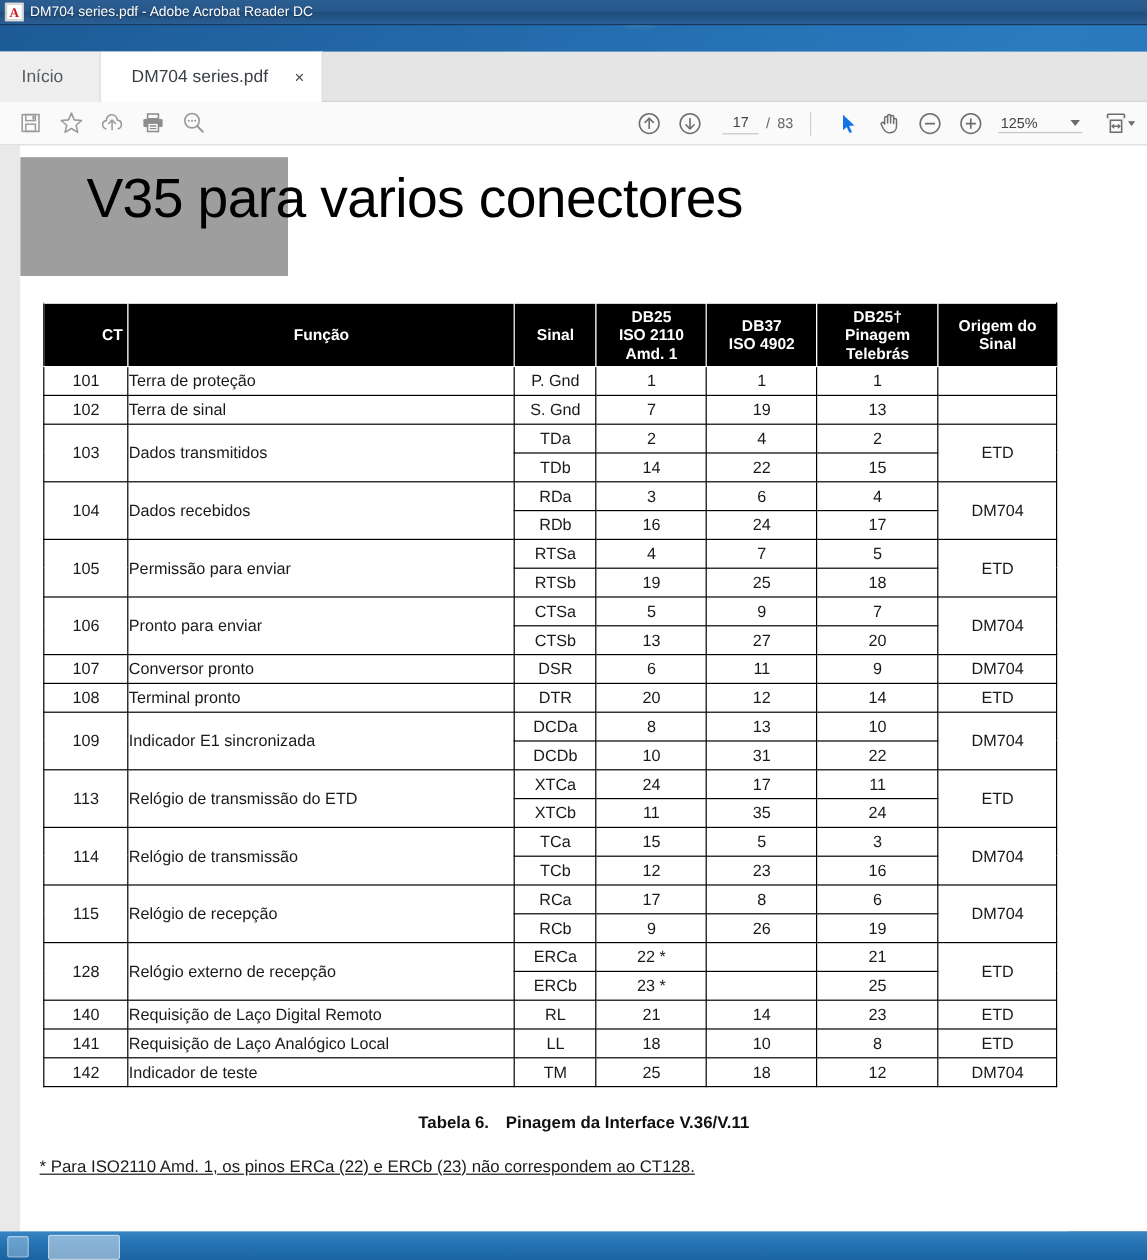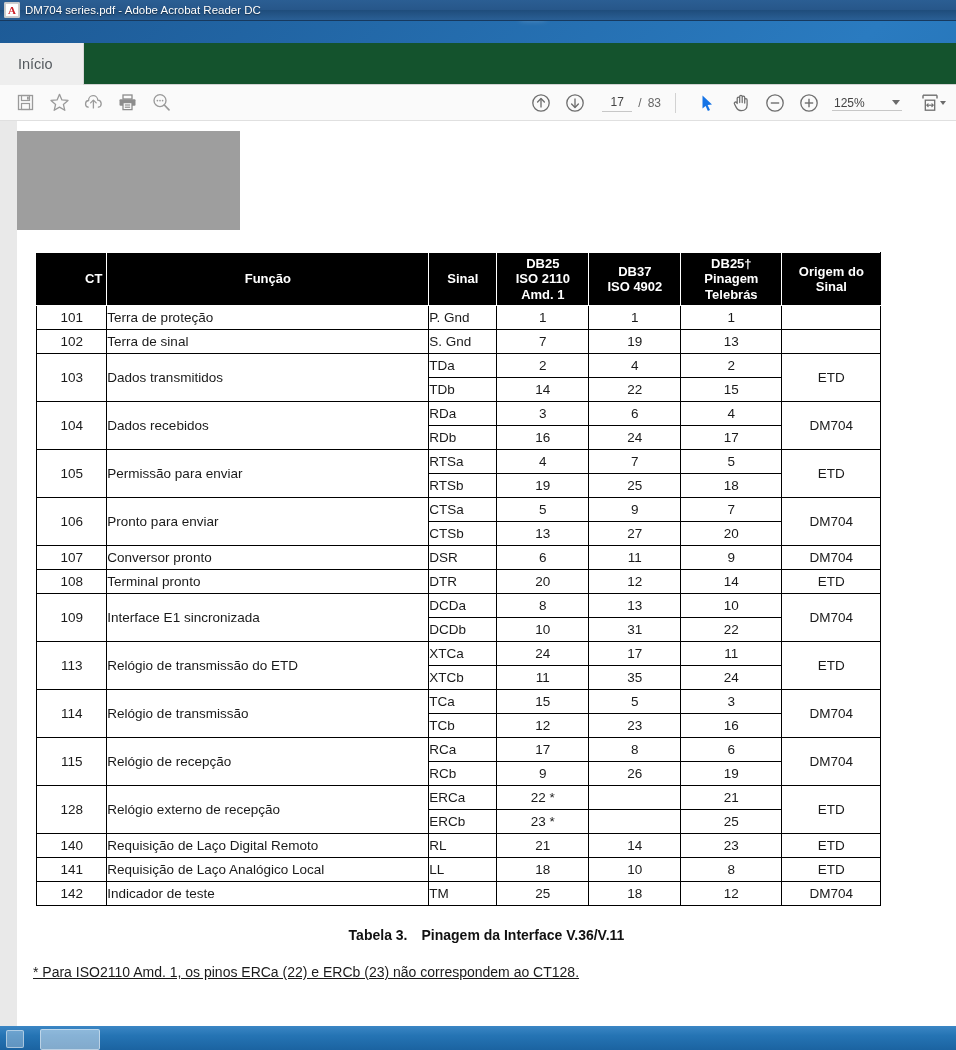--- a/index.html
+++ b/index.html
@@ -73,21 +73,21 @@
     font-size: 12px;
     color: #3b3b3b;
     padding: 2px 8px 3px 8px;
     white-space: nowrap;
     cursor: default;
   }
 
   
   .tabstrip {
     position:absolute; left:0; top:43px; width:956px; height:42px;
-    background:#14532d;
+    background:#e5e5e5;
     border-bottom:1px solid #d2d2d2;
     display:flex; align-items:flex-start;
     box-sizing:border-box;
     z-index:4;
   }
   .tab-static {
     height: 42px;
     display:flex; align-items:center;
     padding: 0 26px;
     font-size:14.5px;
@@ -228,21 +228,21 @@
   .hdr-sub { }
 
   table.pin tbody td {
     font-size:13.5px;
     color:#1a1a1a;
     height: 24px;
     line-height: 1;
   }
   td.ct   { width:42px;  text-align:center; }
   td.fn   { width:322px; text-align:left; padding-left:6px; }
-  td.sig  { width:68px;  text-align:left; padding-left:5px; }
+  td.sig  { width:68px;  text-align:center; padding-left:5px; }
   td.n1   { width:92px;  text-align:center; }
   td.n2   { width:92px;  text-align:center; }
   td.n3   { width:101px; text-align:center; }
   td.org  { width:99px;  text-align:center; }
 
   .cap {
     position:absolute; left:0; top:806px; width:939px;
     text-align:center;
     font-size:14px; font-weight:bold; color:#111;
     font-family:"Liberation Sans", sans-serif;
@@ -299,20 +299,24 @@
           <text x="7" y="11" text-anchor="middle" font-family="Liberation Serif, serif" font-size="11" font-weight="bold" fill="#cc2027">A</text>
         </svg>
       </span>
       <span class="title-text">DM704 series.pdf - Adobe Acrobat Reader DC</span>
     </div>
   </div>
 
 
   <div class="tabstrip">
     <div class="tab-static first">Início</div>
+    <div class="tab-doc">
+      <span>DM704 series.pdf</span>
+      <span class="tab-close">×</span>
+    </div>
   </div>
 
   <div class="toolbar">
 
     <div class="tb-group" style="margin-left:8px;">
       <div class="tb-btn">
         <svg class="tb-icon" width="19" height="19" viewBox="0 0 19 19">
           <rect x="2.5" y="2.5" width="14" height="14" fill="none" stroke="#9a9a9a" stroke-width="1.3"></rect>
           <rect x="5.5" y="2.5" width="8" height="5" fill="none" stroke="#9a9a9a" stroke-width="1.2"></rect>
           <rect x="5.5" y="10.5" width="8" height="6" fill="none" stroke="#9a9a9a" stroke-width="1.2"></rect>
@@ -420,20 +424,21 @@
       <span class="caret sm" style="margin-left:-4px;margin-right:10px;"></span>
     </div>
   </div>
 
   <div class="docview">
     <div class="page-margin-left"></div>
 
     <div class="page">
 
       <div class="sel-block"></div>
+      <div class="doc-heading">V35 para varios conectores</div>
 
       <div class="tbl-wrap">
         <table class="pin">
           <thead>
             <tr>
               <th class="outerL" style="width:42px;padding-left:48px;">CT</th>
               <th style="width:322px;">Função</th>
               <th style="width:68px;">Sinal</th>
               <th style="width:92px;">
                 <span class="hdr-stack">
@@ -555,21 +560,21 @@
                 <td class="ct" rowspan="1">108</td>
                 <td class="fn" rowspan="1">Terminal pronto</td>
                 <td class="sig">DTR</td>
                 <td class="n1">20</td>
                 <td class="n2">12</td>
                 <td class="n3">14</td>
                 <td class="org" rowspan="1">ETD</td>
               </tr>
               <tr>
                 <td class="ct" rowspan="2">109</td>
-                <td class="fn" rowspan="2">Interface E1 sincronizada</td>
+                <td class="fn" rowspan="2">Indicador E1 sincronizada</td>
                 <td class="sig">DCDa</td>
                 <td class="n1">8</td>
                 <td class="n2">13</td>
                 <td class="n3">10</td>
                 <td class="org" rowspan="2">DM704</td>
               </tr>
               <tr>
                 <td class="sig">DCDb</td>
                 <td class="n1">10</td>
                 <td class="n2">31</td>
@@ -660,21 +665,21 @@
                 <td class="n1">25</td>
                 <td class="n2">18</td>
                 <td class="n3">12</td>
                 <td class="org" rowspan="1">DM704</td>
               </tr>
             </tbody>
         </table>
       </div>
 
       <div class="cap">
-        <span>Tabela 3.</span><span class="gap"></span><span>Pinagem da Interface V.36/V.11</span>
+        <span>Tabela 6.</span><span class="gap"></span><span>Pinagem da Interface V.36/V.11</span>
       </div>
 
       <div class="note n1pos">* Para ISO2110 Amd. 1, os pinos ERCa (22) e ERCb (23) não correspondem ao CT128.</div>
     </div>
   </div>
 
   <div class="white-mask"></div>
   <div class="blue-panel"></div>
   <div class="taskbar">
     <div class="tb-tile" style="left:6px;top:4px;width:16px;height:16px;"></div>

